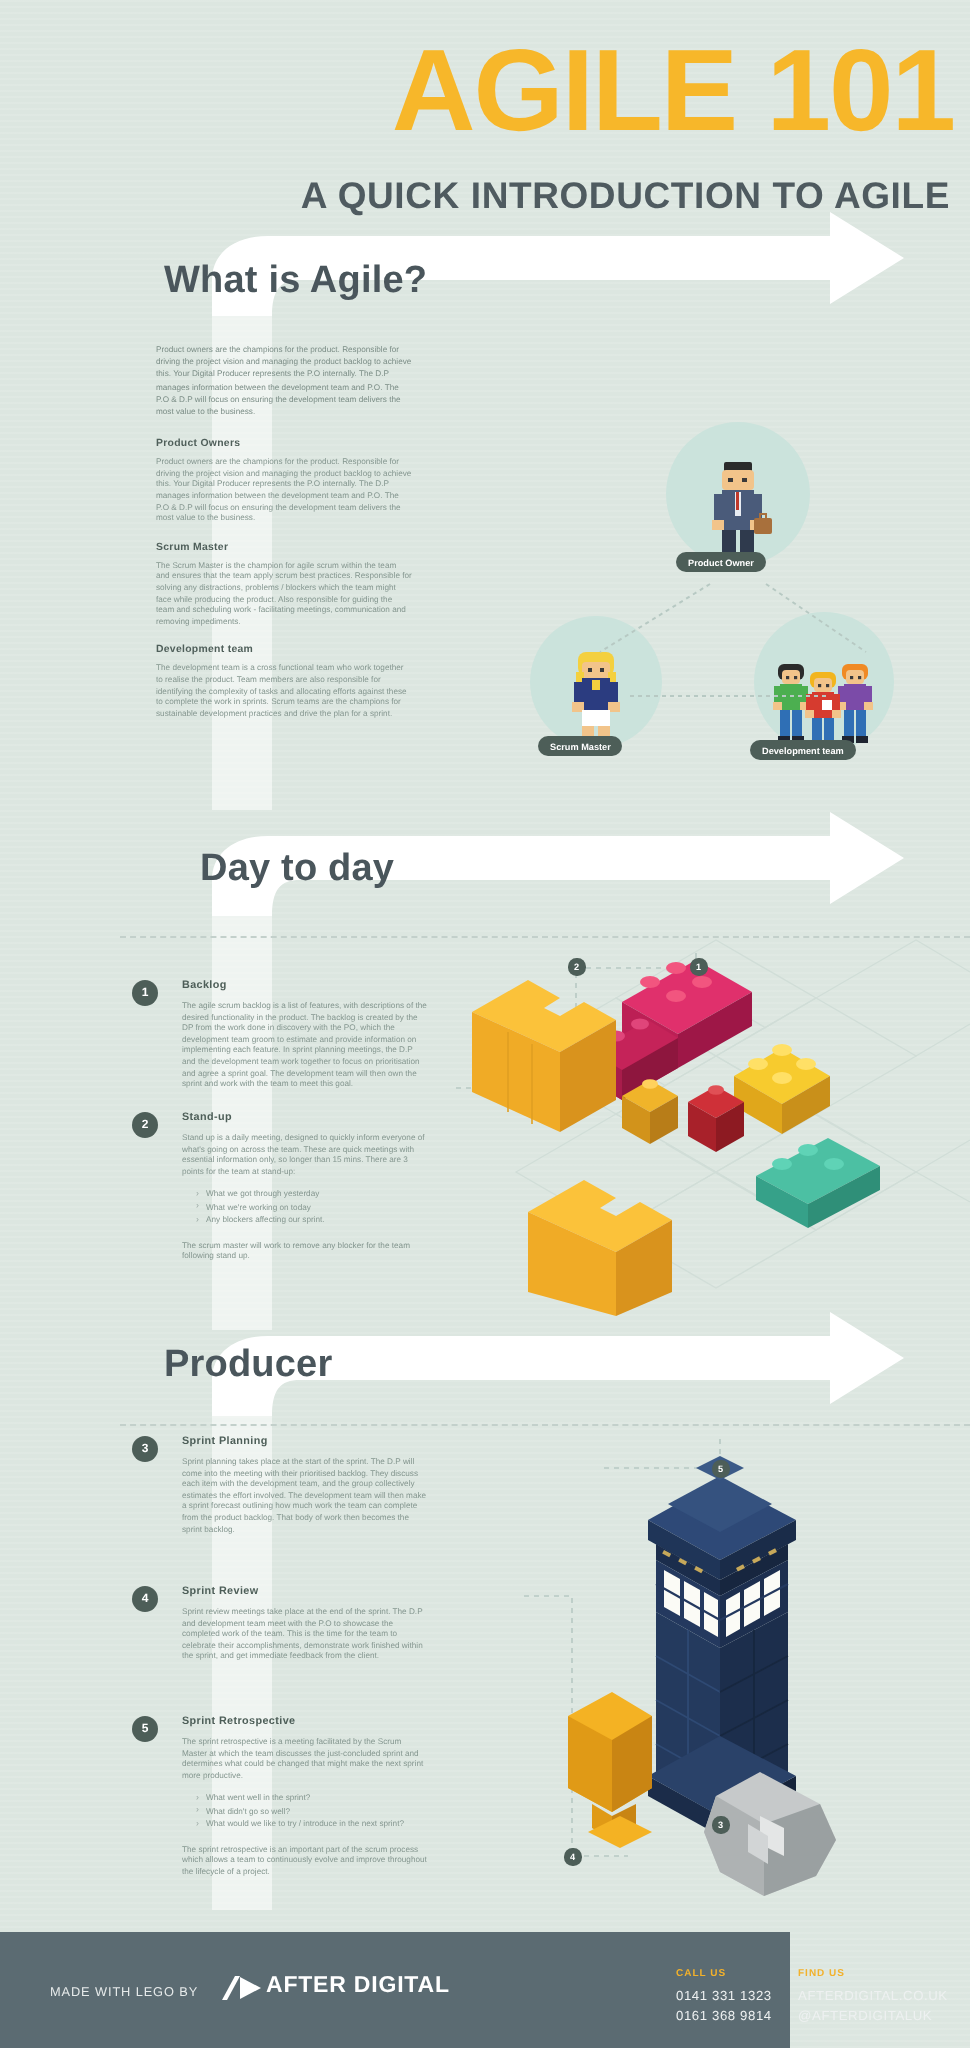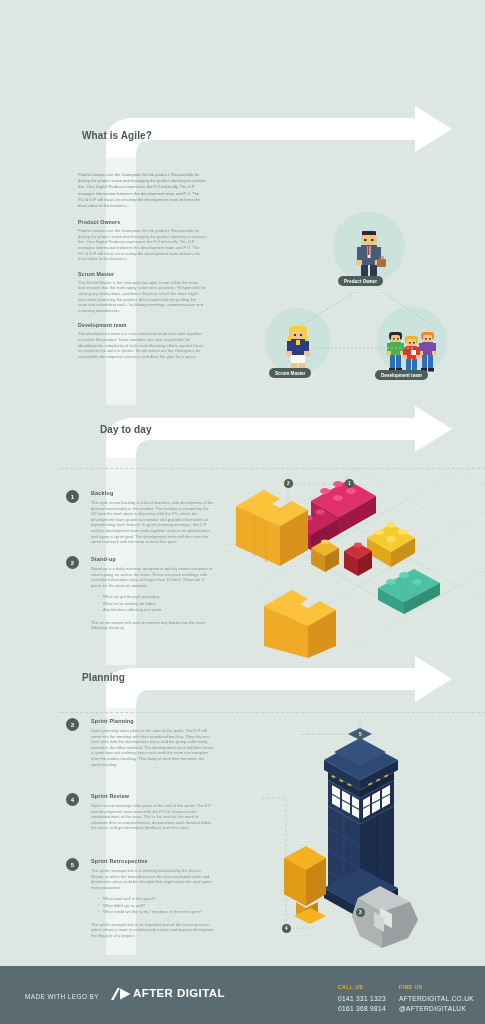--- a/index.html
+++ b/index.html
@@ -37,21 +37,21 @@
     font-weight:bold; letter-spacing:0.3px;
     color:#4f5b60;
   }
 
   
   .swoosh { position:absolute; left:0; width:485px; z-index:2; }
   .swoosh svg { display:block; }
 
   .sec-head {
     position:absolute; z-index:4;
-    font-size:10px; font-weight:bold; color:#4a565c;
+    font-size:19px; font-weight:bold; color:#4a565c;
     letter-spacing:0.1px;
   }
 
   
   .panel { position:absolute; z-index:4; }
 
   .intro {
     font-size:4.1px; line-height:6.2px; color:#7b8d86;
   }
   .sub-h {
@@ -114,21 +114,21 @@
   .callout {
     position:absolute; z-index:6;
     width:8.5px; height:8.5px; border-radius:50%;
     background:#4d5e58; color:#fff;
     font-size:4.6px; font-weight:bold;
     display:flex; align-items:center; justify-content:center;
   }
 
   
   .footer {
-    position:absolute; left:0; bottom:0; width:485px; height:58px;
+    position:absolute; left:0; bottom:0; width:395px; height:58px;
     background:#5b6b72; z-index:6;
   }
   .made {
     position:absolute; left:25px; top:27px;
     font-size:6.4px; letter-spacing:0.45px; color:#e6eaea;
   }
   .logo-mark { position:absolute; left:110px; top:21px; }
   .logo-txt {
     position:absolute; left:133px; top:21px;
     font-size:11.5px; font-weight:bold; letter-spacing:0.4px; color:#ffffff;
@@ -142,20 +142,24 @@
   }
   .fline { font-size:6.6px; line-height:9.5px; letter-spacing:0.3px; color:#eef1f1; }
 </style>
 </head>
 <body>
 
 <div class="page">
 
   <div class="texture"></div>
 
+  <div class="header">
+    <div class="title">AGILE 101</div>
+    <div class="subtitle">A QUICK INTRODUCTION TO AGILE</div>
+  </div>
 
   <div class="swoosh" style="top:100px;height:58px;">
     <svg width="485" height="58" viewBox="0 0 485 58">
       <path d="M106,58 L106,40 C106,26 118,18 134,18 L415,18 L415,6 L452,29 L415,52 L415,40 L150,40 C140,40 136,45 136,58 Z" fill="#ffffff"></path>
     </svg>
   </div>
   <div class="sec-head" style="left:82px;top:130px;">What is Agile?</div>
 
   <div class="swoosh" style="top:155px;height:250px;">
     <svg width="485" height="250" viewBox="0 0 485 250">
@@ -419,21 +423,21 @@
     </svg>
     <div class="callout" style="left:117px;top:11px;">1</div>
     <div class="callout" style="left:56px;top:11px;">2</div>
   </div>
 
   <div class="swoosh" style="top:650px;height:58px;">
     <svg width="485" height="58" viewBox="0 0 485 58">
       <path d="M106,58 L106,40 C106,26 118,18 134,18 L415,18 L415,6 L452,29 L415,52 L415,40 L150,40 C140,40 136,45 136,58 Z" fill="#ffffff"></path>
     </svg>
   </div>
-  <div class="sec-head" style="left:82px;top:672px;">Planning</div>
+  <div class="sec-head" style="left:82px;top:672px;">Producer</div>
 
   <div class="swoosh" style="top:705px;height:250px;">
     <svg width="485" height="250" viewBox="0 0 485 250">
       <rect x="106" y="0" width="30" height="250" fill="#ffffff" opacity="0.55"></rect>
     </svg>
   </div>
 
   <div class="dotsep" style="left:60px;top:712px;width:425px;"></div>
 
   <div class="numrow" style="position:absolute;left:66px;top:718px;width:148px;">

